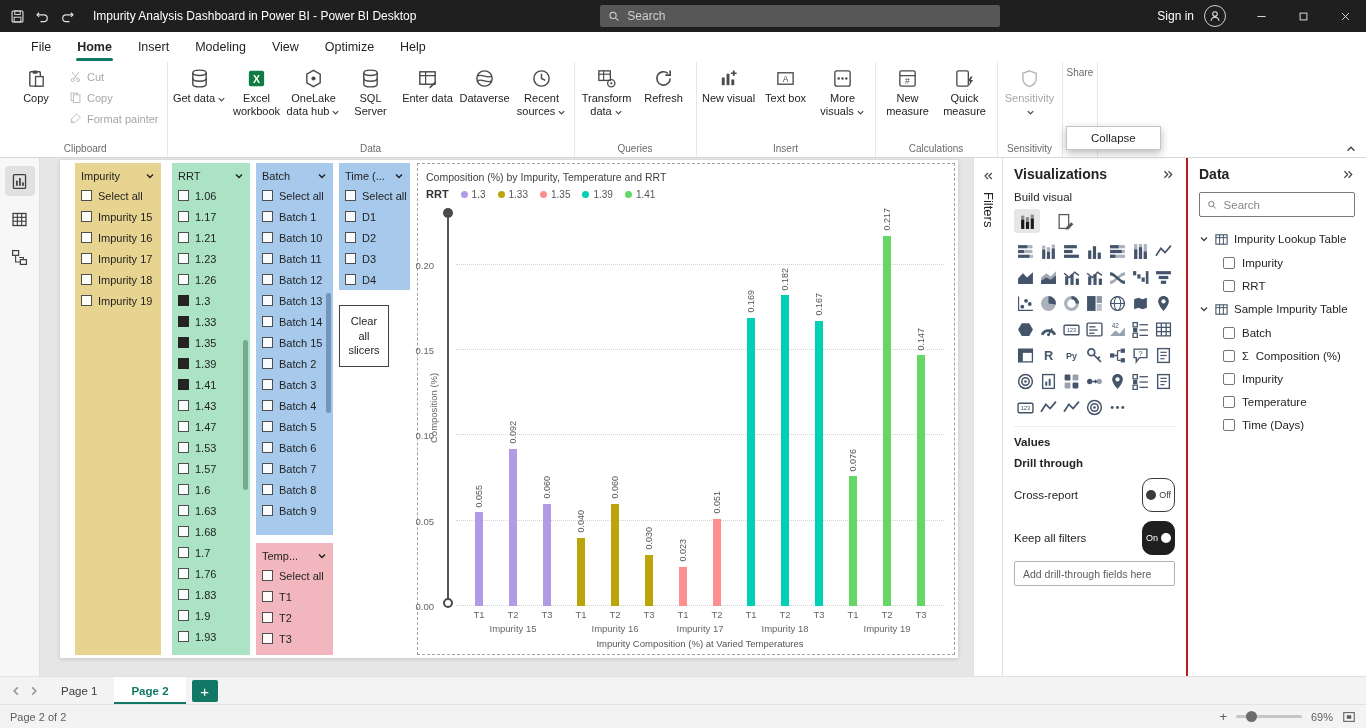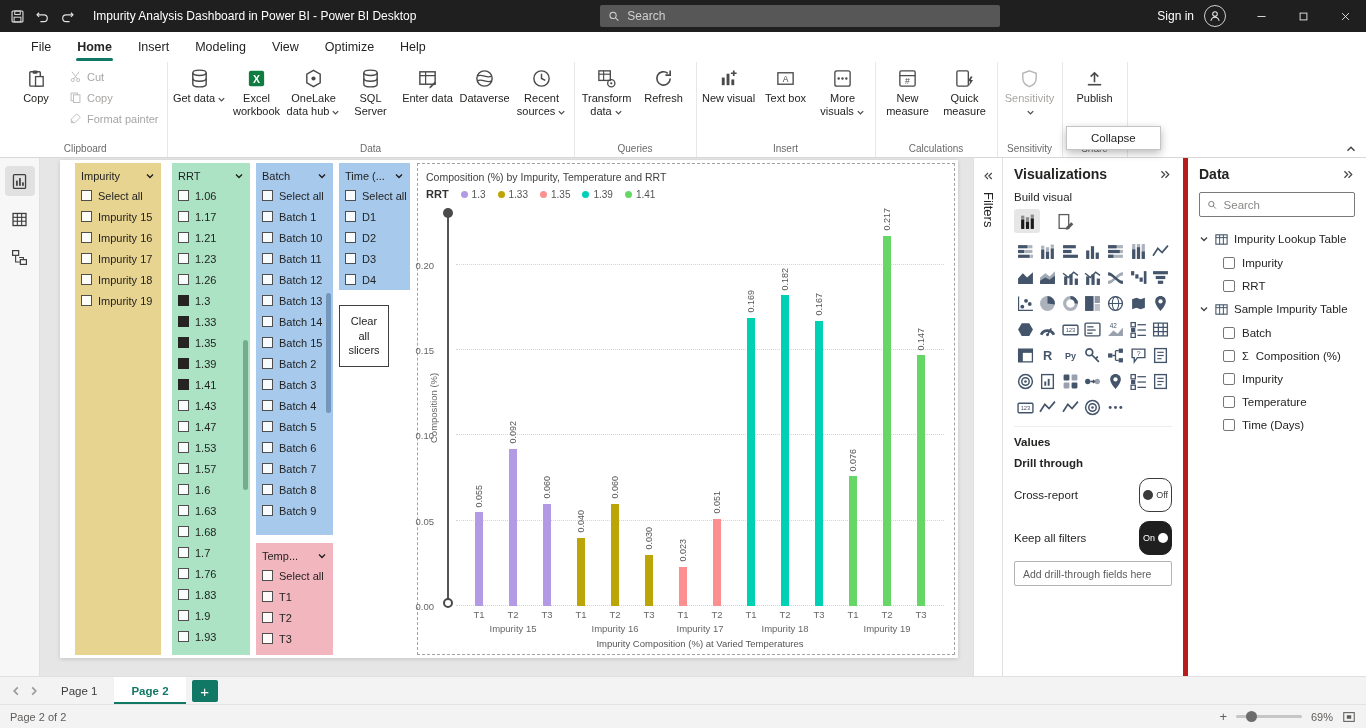--- a/index.html
+++ b/index.html
@@ -96,21 +96,21 @@
   .xt { width:34px; text-align:center; font-size:9.5px; color:#666; }
   .xgname { text-align:center; font-size:9.5px; color:#666; }
   .x-title { text-align:center; font-size:9.5px; color:#555; margin-top:4px; }
 
   
   .filters-strip { width:30px; background:#fff; border-left:1px solid #e0e0e0; border-right:1px solid #e0e0e0; display:flex; flex-direction:column; align-items:center; padding-top:12px; gap:10px; }
   .filters-strip .icon { width:12px; height:12px; color:#444; }
   .filters-vertical { writing-mode:vertical-rl; font-size:13px; color:#252423; }
 
   
-  .viz-pane { width:185px; background:#fff; border-right:5px solid #b91c1c; padding:8px 11px; overflow:hidden; }
+  .viz-pane { width:185px; background:#fff; border-right:2px solid #b91c1c; padding:8px 11px; overflow:hidden; }
   .pane-header { display:flex; justify-content:space-between; align-items:center; }
   .pane-title { font-size:14px; font-weight:bold; color:#252423; }
   .pane-collapse { width:13px; height:13px; color:#444; }
   .build-label { margin-top:9px; font-size:11.5px; color:#252423; }
   .build-tabs { display:flex; gap:12px; margin-top:6px; align-items:center; }
   .build-tab { width:26px; height:24px; display:flex; align-items:center; justify-content:center; border-radius:3px; }
   .build-tab.active { background:#e6e6e6; }
   .build-tab .icon { width:17px; height:17px; color:#1a1a1a; }
   .build-tab:not(.active) .icon { color:#5a5a5a; }
   .viz-grid { display:grid; grid-template-columns:repeat(7,1fr); row-gap:9px; justify-items:center; margin-top:10px; padding-bottom:10px; border-bottom:1px solid #ececec; }
@@ -471,31 +471,20 @@
             <span class="rb-label">Sensitivity<span class="icon chev">
                 <svg viewBox="0 0 10 10" xmlns="http://www.w3.org/2000/svg" fill="currentColor">
                   <path d="M2,3.5 L5,6.5 8,3.5" fill="none" stroke="currentColor" stroke-width="1.4"></path>
                 </svg>
               </span></span>
           </div>
         </div>
         <div class="rb-glabel">Sensitivity</div>
       </div>
       <div class="rb-group">
-        <div class="rb-content">
-          <div class="rb-large">
-            <span class="icon rb-icon">
-              <svg viewBox="0 0 22 22" xmlns="http://www.w3.org/2000/svg" fill="currentColor">
-                <path d="M11,15 V5 M7,9 l4,-4 4,4" fill="none" stroke="currentColor" stroke-width="1.7"></path>
-                <path d="M4,17.5 h14" stroke="currentColor" stroke-width="1.7" fill="none"></path>
-              </svg>
-            </span>
-            <span class="rb-label">Publish</span>
-          </div>
-        </div>
         <div class="rb-glabel">Share</div>
       </div>
     </div>
   <span class="icon ribbon-collapse" style="position:absolute;">
       <svg viewBox="0 0 16 16" xmlns="http://www.w3.org/2000/svg" fill="currentColor">
         <path d="M4,10 L8,6 12,10" fill="none" stroke="currentColor" stroke-width="1.6"></path>
       </svg>
     </span>
   <div class="tooltip">Collapse</div>
 

